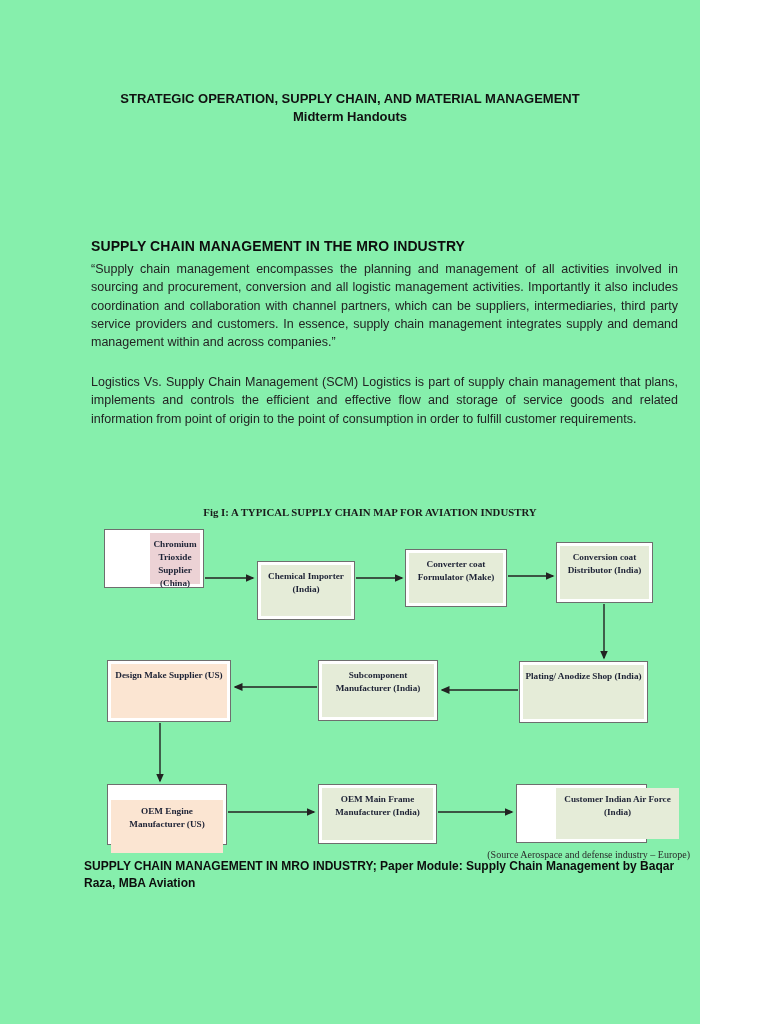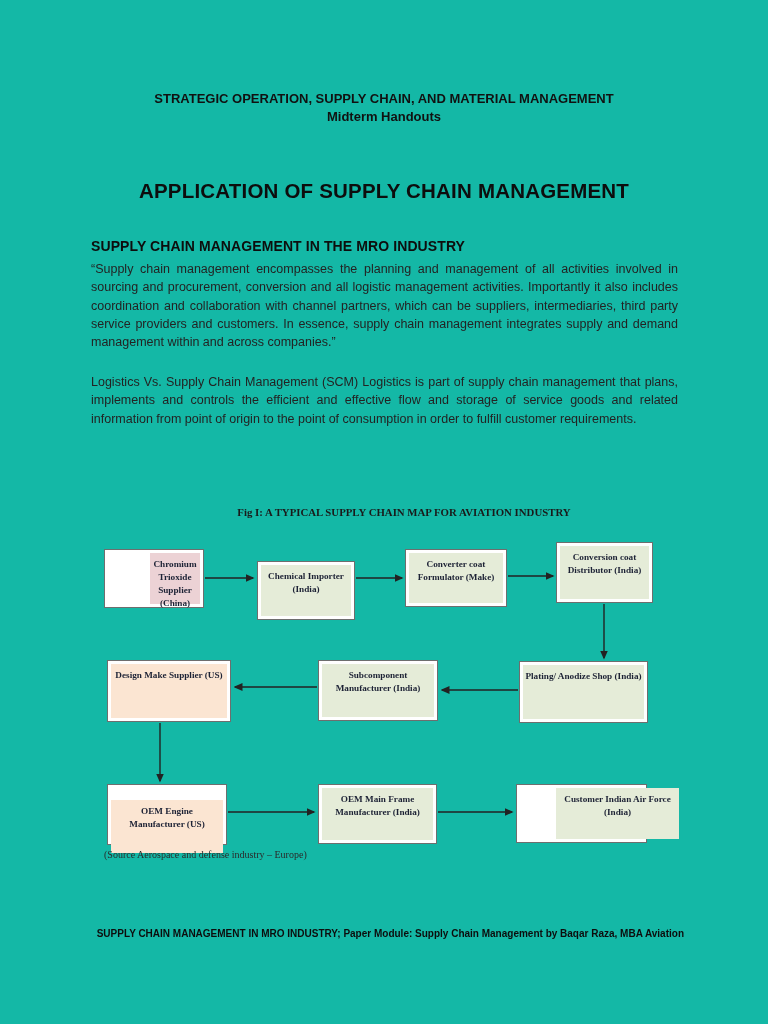--- a/index.html
+++ b/index.html
@@ -1,17 +1,17 @@
 <!DOCTYPE html>
 <html><head>
 <meta charset="utf-8">
 <style>
   html,body{margin:0;padding:0;background:#ffffff;}
   .page{
-    position:relative;width:768px;height:1024px;background:#14b8a6;overflow:hidden;
+    position:relative;width:700px;height:1024px;background:#86efac;overflow:hidden;
     font-family:"Liberation Sans",sans-serif;color:#1a1a1a;
   }
   .abs{position:absolute;}
   .hdr{top:90px;left:0;right:0;text-align:center;font-weight:bold;font-size:13px;line-height:18px;color:#111;}
   .doc-title{top:178px;left:0;right:0;text-align:center;font-weight:bold;font-size:20.5px;line-height:26px;color:#0d0d0d;letter-spacing:.2px;}
   .sec-head{top:238px;left:91px;font-weight:bold;font-size:14px;color:#0d0d0d;letter-spacing:.1px;}
   .para{left:91px;width:587px;font-size:12.5px;line-height:18.3px;text-align:justify;color:#232323;}
   .p1{top:260px;}
   .p2{top:373px;}
   .figcap{top:506px;left:0;right:0;text-align:center;font-family:"Liberation Serif",serif;font-weight:bold;font-size:10.8px;color:#1a1a1a;margin-left:40px;}
@@ -21,34 +21,33 @@
     position:absolute;box-sizing:border-box;background:#ffffff;
     border:1.6px solid #6e6e6e;padding:3px;
   }
   .node-fill{
     width:100%;height:100%;box-sizing:border-box;
     display:flex;align-items:flex-start;justify-content:center;
     padding:5px 2px 0 2px;text-align:center;
     font-family:"Liberation Serif",serif;font-weight:bold;font-size:9.2px;line-height:1.4;
     color:#1d2235;
   }
-  .source-note{top:849px;left:104px;width:586px;text-align:left;font-family:"Liberation Serif",serif;font-size:10px;color:#2a2a2a;}
-  .bottom-cap{top:926px;left:84px;width:600px;text-align:right;font-weight:bold;font-size:10px;line-height:16.5px;color:#0d0d0d;}
+  .source-note{top:849px;left:104px;width:586px;text-align:right;font-family:"Liberation Serif",serif;font-size:10px;color:#2a2a2a;}
+  .bottom-cap{top:858px;left:84px;width:600px;text-align:left;font-weight:bold;font-size:12px;line-height:16.5px;color:#0d0d0d;}
 </style>
 </head>
 <body>
 
 <div class="page">
 
   <div class="abs hdr">
     <div>STRATEGIC OPERATION, SUPPLY CHAIN, AND MATERIAL MANAGEMENT</div>
     <div>Midterm Handouts</div>
   </div>
 
-  <div class="abs doc-title">APPLICATION OF SUPPLY CHAIN MANAGEMENT</div>
 
   <div class="abs sec-head">SUPPLY CHAIN MANAGEMENT IN THE MRO INDUSTRY</div>
 
   <div class="abs para p1">“Supply chain management encompasses the planning and management of all activities involved in sourcing and procurement, conversion and all logistic management activities. Importantly it also includes coordination and collaboration with channel partners, which can be suppliers, intermediaries, third party service providers and customers. In essence, supply chain management integrates supply and demand management within and across companies.”</div>
 
   <div class="abs para p2">Logistics Vs. Supply Chain Management (SCM) Logistics is part of supply chain management that plans, implements and controls the efficient and effective flow and storage of service goods and related information from point of origin to the point of consumption in order to fulfill customer requirements.</div>
 
   <div class="abs figcap">Fig I: A TYPICAL SUPPLY CHAIN MAP FOR AVIATION INDUSTRY</div>
 
   <div class="abs diagram">
@@ -62,21 +61,21 @@
         <line x1="356" y1="578" x2="402" y2="578" stroke="#222222" stroke-width="1.4" marker-end="url(#ah)"></line>
         <line x1="508" y1="576" x2="553" y2="576" stroke="#222222" stroke-width="1.4" marker-end="url(#ah)"></line>
         <line x1="604" y1="604" x2="604" y2="658" stroke="#222222" stroke-width="1.4" marker-end="url(#ah)"></line>
         <line x1="518" y1="690" x2="442" y2="690" stroke="#222222" stroke-width="1.4" marker-end="url(#ah)"></line>
         <line x1="317" y1="687" x2="235" y2="687" stroke="#222222" stroke-width="1.4" marker-end="url(#ah)"></line>
         <line x1="160" y1="723" x2="160" y2="781" stroke="#222222" stroke-width="1.4" marker-end="url(#ah)"></line>
         <line x1="228" y1="812" x2="314" y2="812" stroke="#222222" stroke-width="1.4" marker-end="url(#ah)"></line>
         <line x1="438" y1="812" x2="512" y2="812" stroke="#222222" stroke-width="1.4" marker-end="url(#ah)"></line>
       </svg>
     <div>
-        <div class="node" style="left: 104px; top: 549px; width: 100px; height: 59px; border-color: rgb(110, 110, 110); padding-left: 45px;">
+        <div class="node" style="left: 104px; top: 529px; width: 100px; height: 59px; border-color: rgb(110, 110, 110); padding-left: 45px;">
           <div class="node-fill" style="background: rgb(236, 210, 213); color: rgb(29, 34, 53);">Chromium Trioxide Supplier (China)</div>
         </div>
         <div class="node" style="left: 257px; top: 561px; width: 98px; height: 59px; border-color: rgb(110, 110, 110);">
           <div class="node-fill" style="background: rgb(229, 236, 216); color: rgb(29, 34, 53);">Chemical Importer (India)</div>
         </div>
         <div class="node" style="left: 405px; top: 549px; width: 102px; height: 58px; border-color: rgb(110, 110, 110);">
           <div class="node-fill" style="background: rgb(229, 236, 216); color: rgb(29, 34, 53);">Converter coat Formulator (Make)</div>
         </div>
         <div class="node" style="left: 556px; top: 542px; width: 97px; height: 61px; border-color: rgb(110, 110, 110);">
           <div class="node-fill" style="background: rgb(229, 236, 216); color: rgb(29, 34, 53);">Conversion coat Distributor (India)</div>

